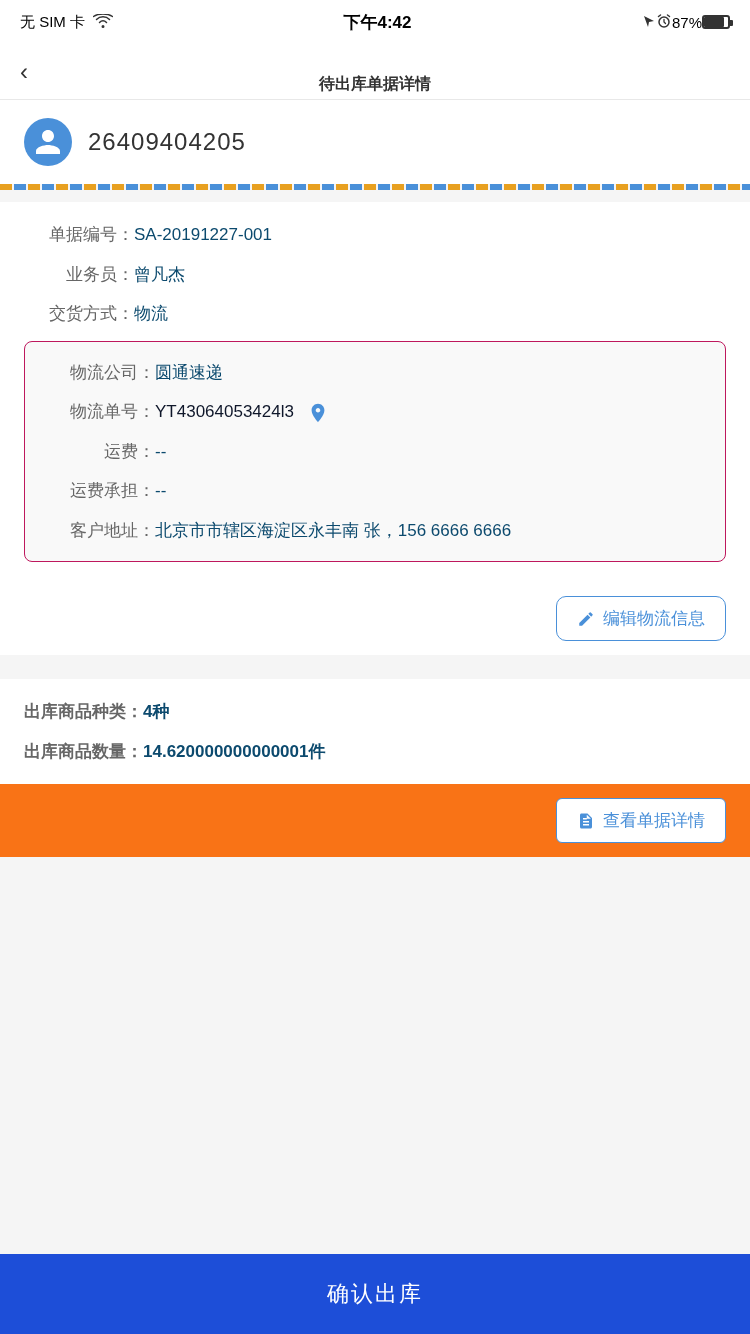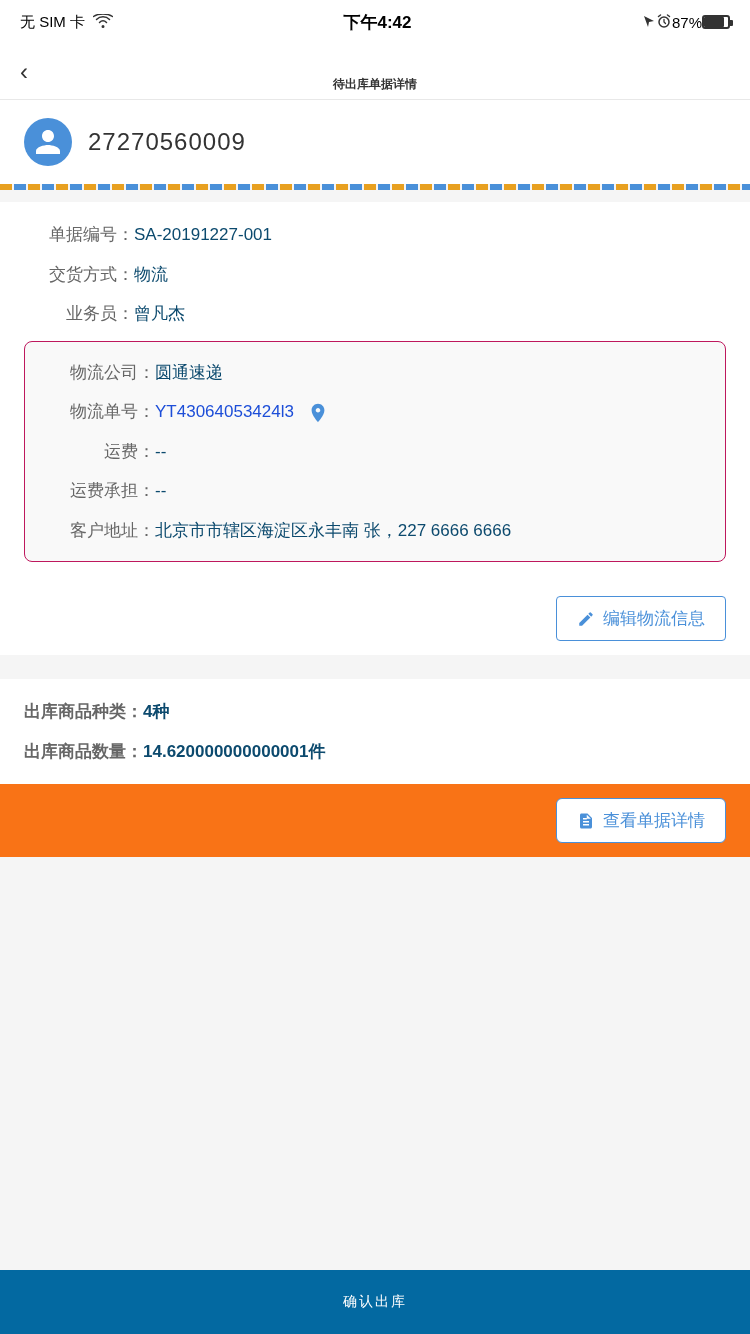--- a/index.html
+++ b/index.html
@@ -53,21 +53,21 @@
     .nav-back {
       font-size: 24px;
       color: #333;
       cursor: pointer;
       width: 40px;
     }
     .nav-title {
       position: absolute;
       left: 50%;
       transform: translateX(-50%);
-      font-size: 12px;
+      font-size: 16px;
       font-weight: 600;
       color: #333;
       margin-top: 26px;
     }
 
     
     .dashed-separator {
       height: 6px;
       background: repeating-linear-gradient(
         90deg,
@@ -127,21 +127,21 @@
       color: #666;
       white-space: nowrap;
       min-width: 110px;
       text-align: right;
     }
     .info-value {
       color: #0c4a6e;
       flex: 1;
     }
     .info-value.link-style {
-      color: #1d4ed8;
+      color: #0f172a;
     }
 
     
     .location-icon {
       display: inline-flex;
       align-items: center;
       margin-left: 8px;
       vertical-align: middle;
     }
 
@@ -156,21 +156,21 @@
 
     
     .edit-btn-container {
       display: flex;
       justify-content: flex-end;
       padding: 16px 24px 16px 0;
       background: #fff;
     }
     .edit-btn {
       border: 1.5px solid #4a90d9;
-      border-radius: 4px;
+      border-radius: 10px;
       padding: 10px 20px;
       color: #4a90d9;
       font-size: 17px;
       background: #fff;
       display: flex;
       align-items: center;
       gap: 8px;
       cursor: pointer;
     }
     .edit-btn svg {
@@ -215,26 +215,26 @@
     }
 
     .content-area {
       flex: 1;
       background: #f5f5f5;
       padding-bottom: 10px;
     }
 
     
     .confirm-btn {
-      background: #0369a1;
+      background: #1d4ed8;
       color: #fff;
       border: none;
       width: 100%;
-      height: 64px;
-      font-size: 14px;
+      height: 80px;
+      font-size: 22px;
       font-weight: 500;
       cursor: pointer;
       letter-spacing: 2px;
       position: fixed;
       bottom: 0;
       left: 0;
       width: 750px;
     }
     .battery-rect {
       width: 28px;
@@ -305,37 +305,37 @@
   </div>
 
   <div class="content-area">
 
     <div class="customer-header">
       <div class="customer-avatar">
         <svg viewBox="0 0 24 24">
           <path d="M12 12c2.7 0 4.8-2.1 4.8-4.8S14.7 2.4 12 2.4 7.2 4.5 7.2 7.2 9.3 12 12 12zm0 2.4c-3.2 0-9.6 1.6-9.6 4.8v2.4h19.2v-2.4c0-3.2-6.4-4.8-9.6-4.8z"></path>
         </svg>
       </div>
-      <span class="customer-phone">27270560009</span>
+      <span class="customer-phone">26409404205</span>
     </div>
 
     <div class="dashed-separator"></div>
 
     <div class="section">
       <div class="info-row">
         <span class="info-label">单据编号：</span>
         <span class="info-value">SA-20191227-001</span>
       </div>
       <div class="info-row">
+        <span class="info-label">业务员：</span>
+        <span class="info-value">曾凡杰</span>
+      </div>
+      <div class="info-row">
         <span class="info-label">交货方式：</span>
         <span class="info-value">物流</span>
-      </div>
-      <div class="info-row">
-        <span class="info-label">业务员：</span>
-        <span class="info-value">曾凡杰</span>
       </div>
 
       <div class="logistics-card">
         <div class="info-row">
           <span class="info-label">物流公司：</span>
           <span class="info-value">圆通速递</span>
         </div>
         <div class="info-row">
           <span class="info-label">物流单号：</span>
           <span class="info-value link-style">
@@ -350,21 +350,21 @@
         <div class="info-row">
           <span class="info-label">运费：</span>
           <span class="info-value">--</span>
         </div>
         <div class="info-row">
           <span class="info-label">运费承担：</span>
           <span class="info-value">--</span>
         </div>
         <div class="info-row">
           <span class="info-label">客户地址：</span>
-          <span class="info-value">北京市市辖区海淀区永丰南  张，227 6666 6666</span>
+          <span class="info-value">北京市市辖区海淀区永丰南  张，156 6666 6666</span>
         </div>
       </div>
     </div>
 
     <div class="edit-btn-container" style="background:#fff; padding: 14px 24px;">
       <button class="edit-btn">
         <svg viewBox="0 0 24 24">
           <path d="M3 17.25V21h3.75L17.81 9.94l-3.75-3.75L3 17.25zM20.71 7.04a1 1 0 000-1.41l-2.34-2.34a1 1 0 00-1.41 0l-1.83 1.83 3.75 3.75 1.83-1.83z"></path>
         </svg>
         <span>编辑物流信息</span>

